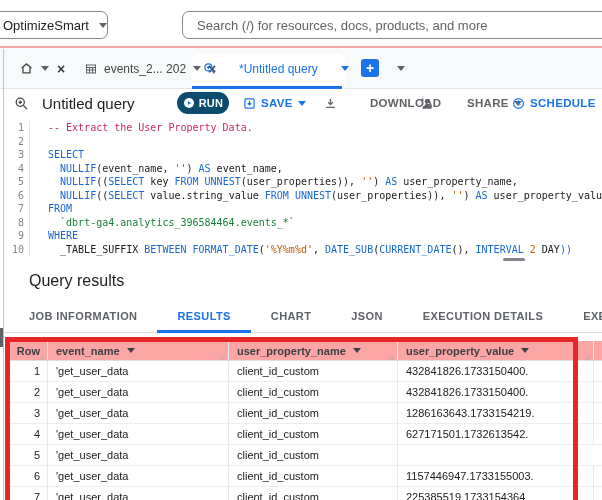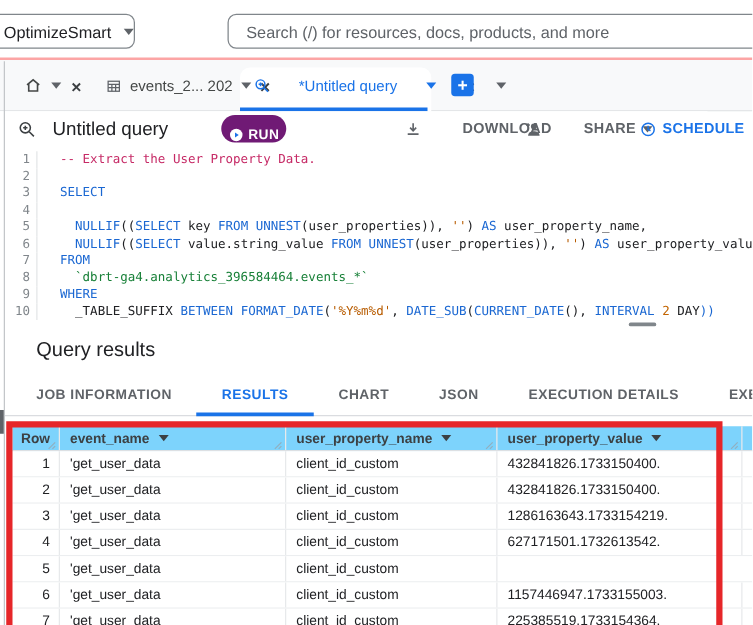--- a/index.html
+++ b/index.html
@@ -34,22 +34,22 @@
   .strip-label { font-size:12px; color:#444746; font-weight:500; white-space:nowrap; }
   .strip-label.blue { color:#1a73e8; }
   .plusbtn { position:absolute; left:361px; top:11px; width:18px; height:18px; background:#1a73e8;
              border-radius:3px; color:#fff; font-size:14px; font-weight:bold; display:flex;
              align-items:center; justify-content:center; line-height:1; }
 
   
   .qtoolbar { position:absolute; left:0; top:89px; width:566px; height:28px; background:#fff;
               display:flex; align-items:center; }
   .qtitle { position:absolute; left:42px; font-size:15px; color:#202124; }
-  .runbtn { position:absolute; left:177px; top:3px; height:22px; width:52px; background:#701a75;
-            border-radius:12px; display:flex; align-items:flex-end; justify-content:center; gap:4px; }
+  .runbtn { position:absolute; left:177px; top:3px; height:22px; width:52px; background:#0c4a6e;
+            border-radius:12px; display:flex; align-items:center; justify-content:center; gap:4px; }
   .runbtn .txt { color:#fff; font-size:11px; font-weight:bold; letter-spacing:.3px; }
   .tool-act { position:absolute; top:0; height:28px; display:flex; align-items:center; gap:5px; }
   .tool-act .txt { font-size:11.5px; font-weight:bold; letter-spacing:.3px; }
   .blue-t { color:#1a73e8; } .gray-t { color:#5f6368;padding-left:28px; }
 
   
   .editor { position:absolute; left:4px; top:117px; width:598px; height:140px; background:#fff;
             overflow:hidden; padding-top:4px; font-family:"DejaVu Sans Mono", monospace; }
   .code-line { display:flex; height:13.5px; line-height:13.5px; font-size:10px; white-space:pre; }
   .gutter { width:20px; text-align:right; color:#80868b; flex:0 0 20px; }
@@ -66,21 +66,21 @@
   .results-tabs { position:absolute; left:4px; top:301px; width:598px; height:32px;
                   border-bottom:1px solid #dadce0; display:flex; padding-left:5px; }
   .rtab { height:32px; display:flex; align-items:center; padding:0 20px; font-size:11px;
           font-weight:bold; letter-spacing:.4px; color:#5f6368; white-space:nowrap;
           border-bottom:3px solid transparent; }
   .rtab.active { color:#1a73e8; border-bottom-color:#1a73e8; }
 
   
   .rtable { position:absolute; left:10px; top:341px; width:592px; }
   .trow { display:flex; height:21px; background:#fff; border-bottom:1px solid #eceef0; }
-  .trow.thead { height:20px; background:#7dd3fc; border-bottom:1px solid #dde0e3; }
+  .trow.thead { height:20px; background:#fca5a5; border-bottom:1px solid #dde0e3; }
   .tcell { font-size:11px; color:#202124; display:flex; align-items:center; padding:0 8px;
            border-right:1px solid #e7e9eb; overflow:hidden; white-space:nowrap; position:relative; }
   .thead .tcell { color:#3c4043; font-weight:bold; }
   .c0 { flex:0 0 38px; justify-content:flex-end; padding-right:7px; }
   .c1 { flex:0 0 181px; } .c2 { flex:0 0 169px; } .c3 { flex:0 0 196px; } .c4 { flex:1 1 auto; border-right:none; }
   .hcaret { margin-left:7px; border-top-color:#3c4043; }
   .resz { position:absolute; right:2px; bottom:2px; width:7px; height:7px; opacity:.7; }
 
   
   .red-box { position:absolute; left:5px; top:337px; width:573px; height:300px;
@@ -160,20 +160,30 @@
     <div class="runbtn">
       <span class="icon">
         <svg width="12" height="12" viewBox="0 0 24 24">
             <circle cx="12" cy="12" r="10" fill="#fff"></circle>
             <path d="M10 8 L16 12 L10 16 Z" fill="#1a73e8"></path>
           </svg>
       </span>
       <span class="txt">RUN</span>
     </div>
 
+    <div class="tool-act" style="left:243px;">
+      <span class="icon">
+        <svg width="13" height="13" viewBox="0 0 24 24" fill="none" stroke="#1a73e8" stroke-width="2.2">
+            <rect x="3.5" y="3.5" width="17" height="17" rx="2"></rect>
+            <path d="M12 7 V14 M9 11.5 L12 14.5 L15 11.5"></path>
+          </svg>
+      </span>
+      <span class="txt blue-t">SAVE</span>
+      <span class="caret" style="border-top-color:#1a73e8;"></span>
+    </div>
 
     <div class="tool-act" style="left:324px;">
       <span class="icon">
         <svg width="13" height="13" viewBox="0 0 24 24" fill="none" stroke="#5f6368" stroke-width="2.4">
             <path d="M12 3 V13 M7.5 9.5 L12 14 L16.5 9.5 M4 19 H20"></path>
           </svg>
       </span>
       <span class="txt gray-t">DOWNLOAD</span>
     </div>
 
@@ -197,21 +207,21 @@
           </svg>
       </span>
       <span class="txt blue-t">SCHEDULE</span>
     </div>
   </div>
 
   <div class="editor" id="code-lines">
       <div class="code-line"><div class="gutter">1</div><div class="gut-border"></div><div class="code-text"><span class="tok-comment">-- Extract the User Property Data.</span></div></div>
       <div class="code-line"><div class="gutter">2</div><div class="gut-border"></div><div class="code-text"></div></div>
       <div class="code-line"><div class="gutter">3</div><div class="gut-border"></div><div class="code-text"><span class="tok-kw">SELECT</span></div></div>
-      <div class="code-line"><div class="gutter">4</div><div class="gut-border"></div></div>
+      <div class="code-line"><div class="gutter">4</div><div class="gut-border"></div><div class="code-text"><span class="tok-plain">  </span><span class="tok-kw">NULLIF</span><span class="tok-plain">(event_name, </span><span class="tok-str">''</span><span class="tok-plain">) </span><span class="tok-kw">AS</span><span class="tok-plain"> event_name,</span></div></div>
       <div class="code-line"><div class="gutter">5</div><div class="gut-border"></div><div class="code-text"><span class="tok-plain">  </span><span class="tok-kw">NULLIF</span><span class="tok-plain">((</span><span class="tok-kw">SELECT</span><span class="tok-plain"> key </span><span class="tok-kw">FROM</span><span class="tok-plain"> </span><span class="tok-kw">UNNEST</span><span class="tok-plain">(user_properties)), </span><span class="tok-str">''</span><span class="tok-plain">) </span><span class="tok-kw">AS</span><span class="tok-plain"> user_property_name,</span></div></div>
       <div class="code-line"><div class="gutter">6</div><div class="gut-border"></div><div class="code-text"><span class="tok-plain">  </span><span class="tok-kw">NULLIF</span><span class="tok-plain">((</span><span class="tok-kw">SELECT</span><span class="tok-plain"> value.string_value </span><span class="tok-kw">FROM</span><span class="tok-plain"> </span><span class="tok-kw">UNNEST</span><span class="tok-plain">(user_properties)), </span><span class="tok-str">''</span><span class="tok-plain">) </span><span class="tok-kw">AS</span><span class="tok-plain"> user_property_value,</span></div></div>
       <div class="code-line"><div class="gutter">7</div><div class="gut-border"></div><div class="code-text"><span class="tok-kw">FROM</span></div></div>
       <div class="code-line"><div class="gutter">8</div><div class="gut-border"></div><div class="code-text"><span class="tok-plain">  </span><span class="tok-tbl">`dbrt-ga4.analytics_396584464.events_*`</span></div></div>
       <div class="code-line"><div class="gutter">9</div><div class="gut-border"></div><div class="code-text"><span class="tok-kw">WHERE</span></div></div>
       <div class="code-line"><div class="gutter">10</div><div class="gut-border"></div><div class="code-text"><span class="tok-plain">  _TABLE_SUFFIX </span><span class="tok-kw">BETWEEN</span><span class="tok-plain"> </span><span class="tok-kw">FORMAT_DATE</span><span class="tok-plain">(</span><span class="tok-str">'%Y%m%d'</span><span class="tok-plain">, </span><span class="tok-kw">DATE_SUB</span><span class="tok-plain">(</span><span class="tok-kw">CURRENT_DATE</span><span class="tok-plain">(), </span><span class="tok-kw">INTERVAL</span><span class="tok-plain"> </span><span class="tok-num">2</span><span class="tok-plain"> DAY</span><span class="tok-kw">))</span></div></div>
     </div>
   <div class="resize-handle"></div>
 
   <div class="results-heading">Query results</div>

